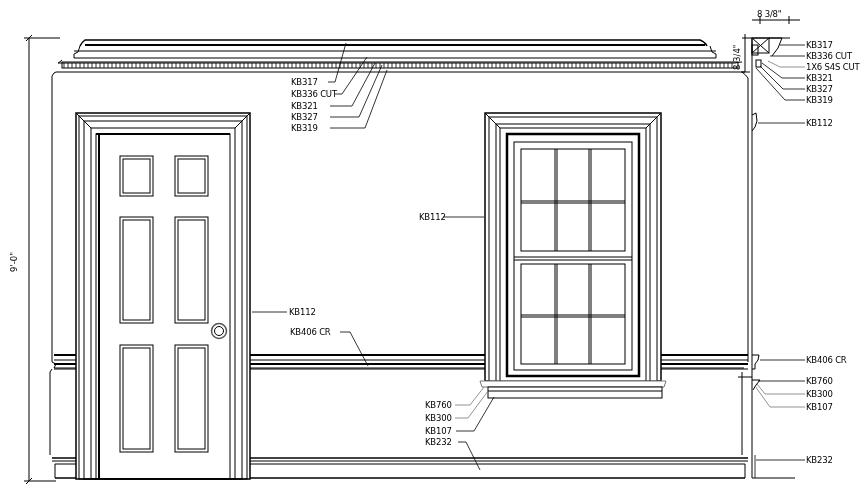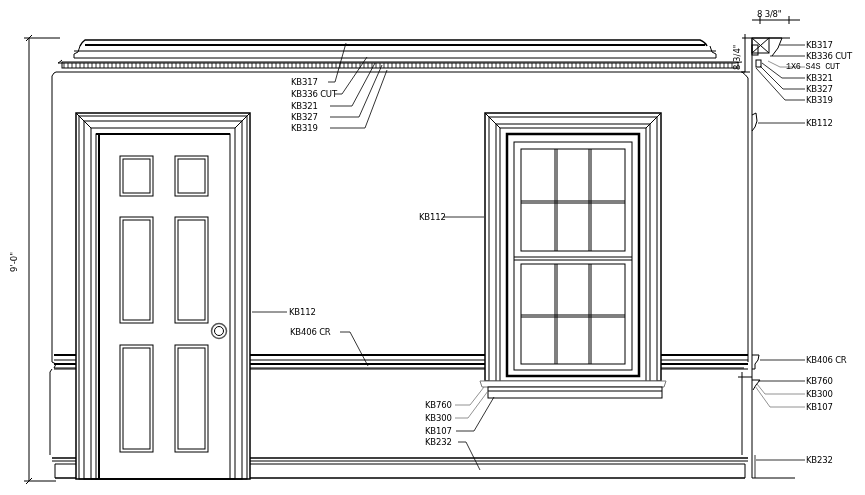--- a/index.html
+++ b/index.html
@@ -196,21 +196,21 @@
 <div class="lbl" style="left:290px; top:327px;">KB406 CR</div>
 
 <div class="lbl" style="left:419px; top:212px;">KB112</div>
 <div class="lbl" style="left:425px; top:400px;">KB760</div>
 <div class="lbl" style="left:425px; top:413px;">KB300</div>
 <div class="lbl" style="left:425px; top:426px;">KB107</div>
 <div class="lbl" style="left:425px; top:437px;">KB232</div>
 
 <div class="lbl" style="left:806px; top:40px;">KB317</div>
 <div class="lbl" style="left:806px; top:51px;">KB336 CUT</div>
-<div class="lbl" style="left:786px; top:62px;font-family:Liberation Mono, monospace;">1X6 S4S CUT</div>
+<div class="lbl" style="left:806px; top:62px;">1X6 S4S CUT</div>
 <div class="lbl" style="left:806px; top:73px;">KB321</div>
 <div class="lbl" style="left:806px; top:84px;">KB327</div>
 <div class="lbl" style="left:806px; top:95px;">KB319</div>
 <div class="lbl" style="left:806px; top:118px;">KB112</div>
 <div class="lbl" style="left:806px; top:355px;">KB406 CR</div>
 <div class="lbl" style="left:806px; top:376px;">KB760</div>
 <div class="lbl" style="left:806px; top:389px;">KB300</div>
 <div class="lbl" style="left:806px; top:402px;">KB107</div>
 <div class="lbl" style="left:806px; top:455px;">KB232</div>
 

